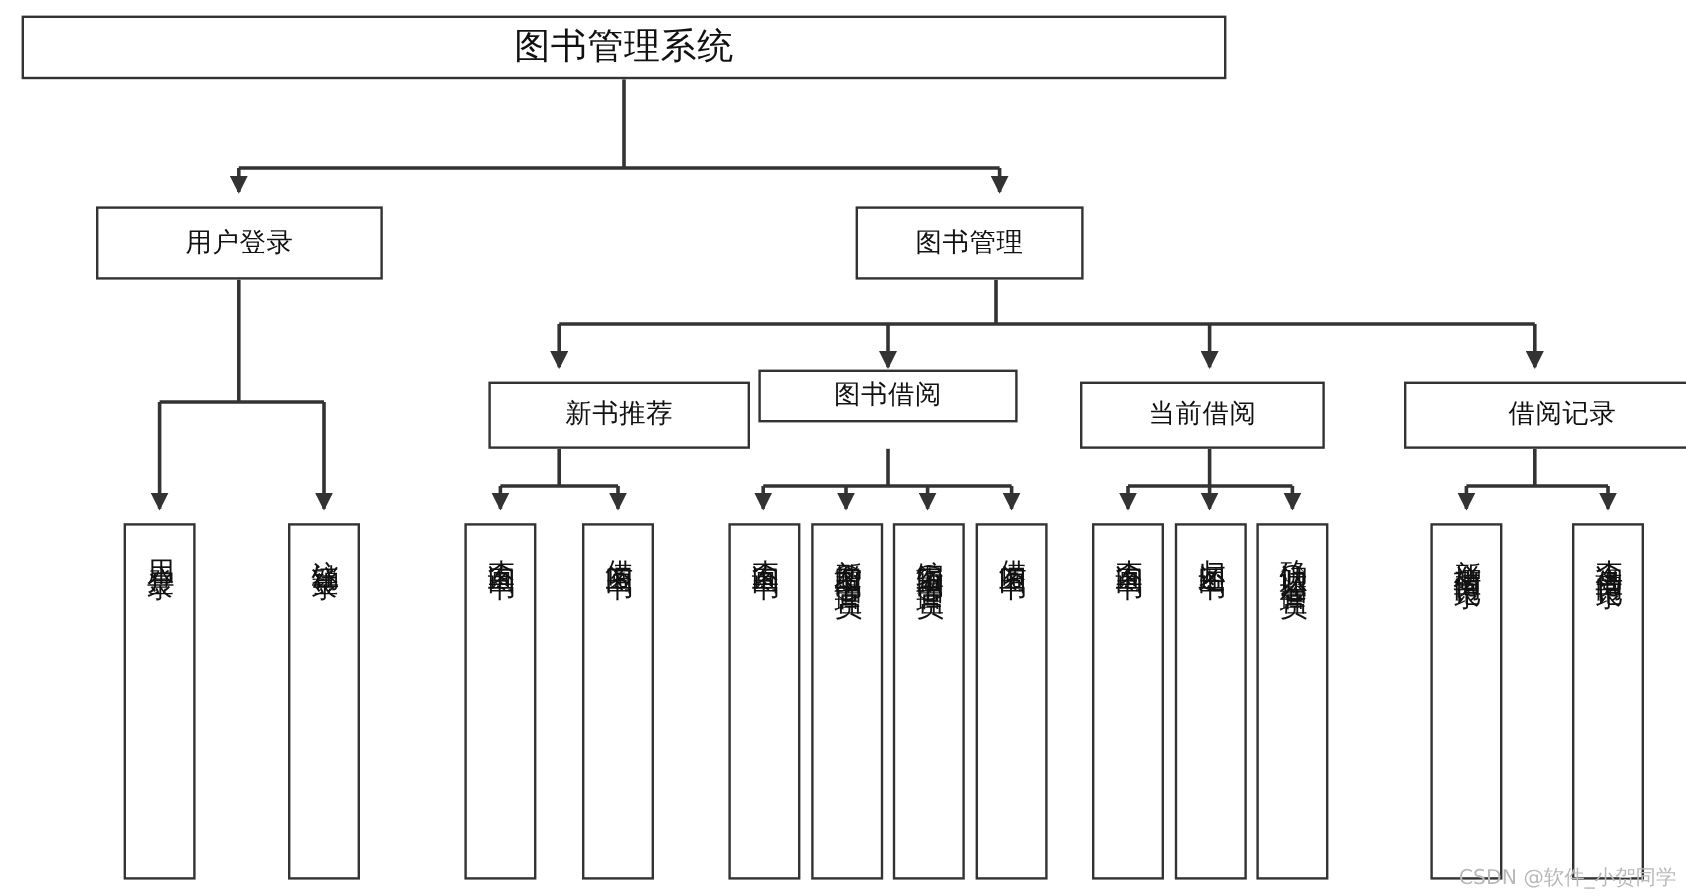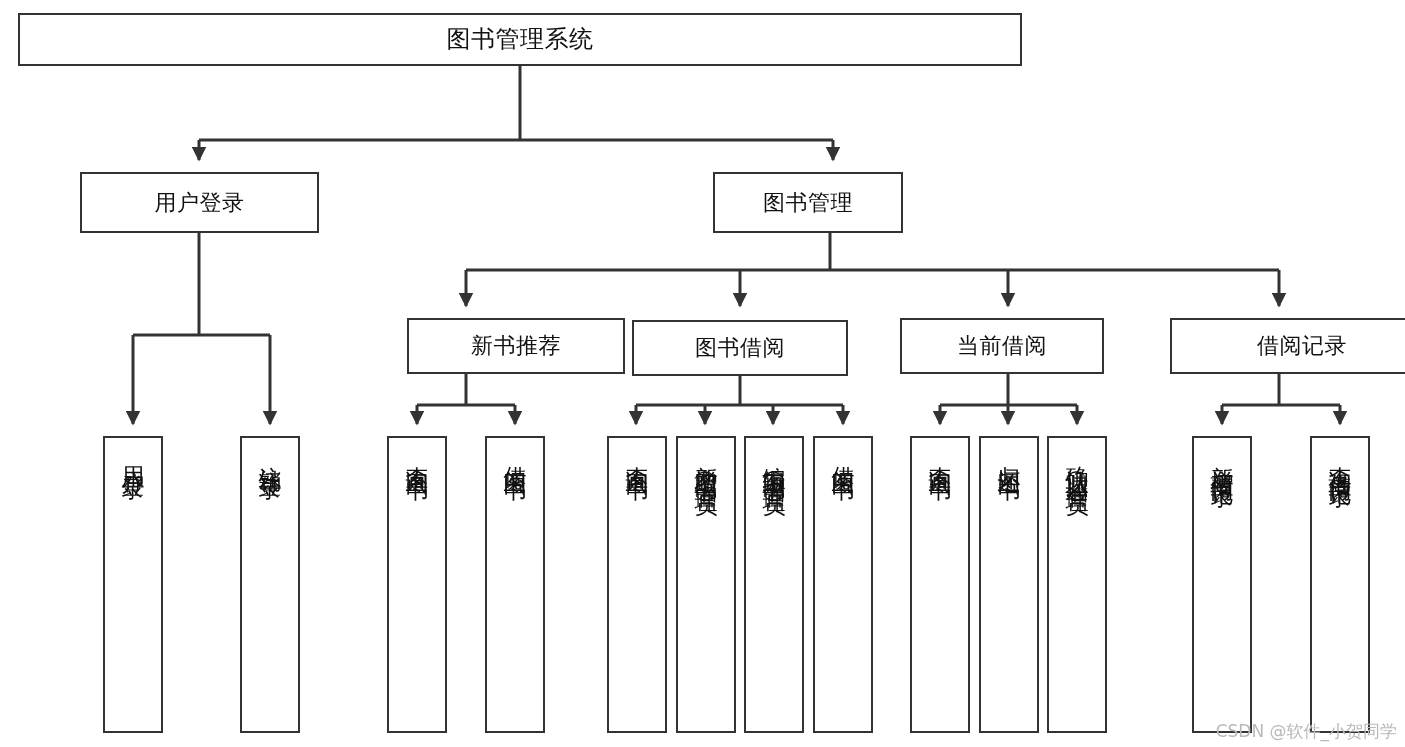--- a/index.html
+++ b/index.html
@@ -41,21 +41,21 @@
     text-align: center;
     line-height: 1.08;
     color: #111111;
   }
   
   .node.horiz .label {
     writing-mode: horizontal-tb;
     font-size: 22px;
     letter-spacing: 0.5px;
   }
-  .node.root .label { font-size: 24px; }
+  .node.root .label { font-size: 30px; }
   
   .node.vert {
     align-items: flex-start;
     justify-content: center;
     padding-top: 10px;
   }
   .node.vert .label {
     writing-mode: vertical-rl;
     text-orientation: upright;
     font-size: 23px;
@@ -137,21 +137,21 @@
   <div class="node horiz" style="left:80px; top:172px; width:239px; height:61px;">
     <span class="label">用户登录</span>
   </div>
   <div class="node horiz" style="left:713px; top:172px; width:190px; height:61px;">
     <span class="label">图书管理</span>
   </div>
 
   <div class="node horiz" style="left:360px; top:318px; width:218px; height:56px;margin-left:47px;">
     <span class="label">新书推荐</span>
   </div>
-  <div class="node horiz" style="left:632px; top:320px; width:216px; height:56px;">
+  <div class="node horiz" style="left:632px; top:308px; width:216px; height:44px;">
     <span class="label">图书借阅</span>
   </div>
   <div class="node horiz" style="left:900px; top:318px; width:204px; height:56px;">
     <span class="label">当前借阅</span>
   </div>
   <div class="node horiz" style="left:1170px; top:318px; width:264px; height:56px;">
     <span class="label">借阅记录</span>
   </div>
 
   <div class="node vert" style="left:103px; top:436px; width:60px; height:297px;">

